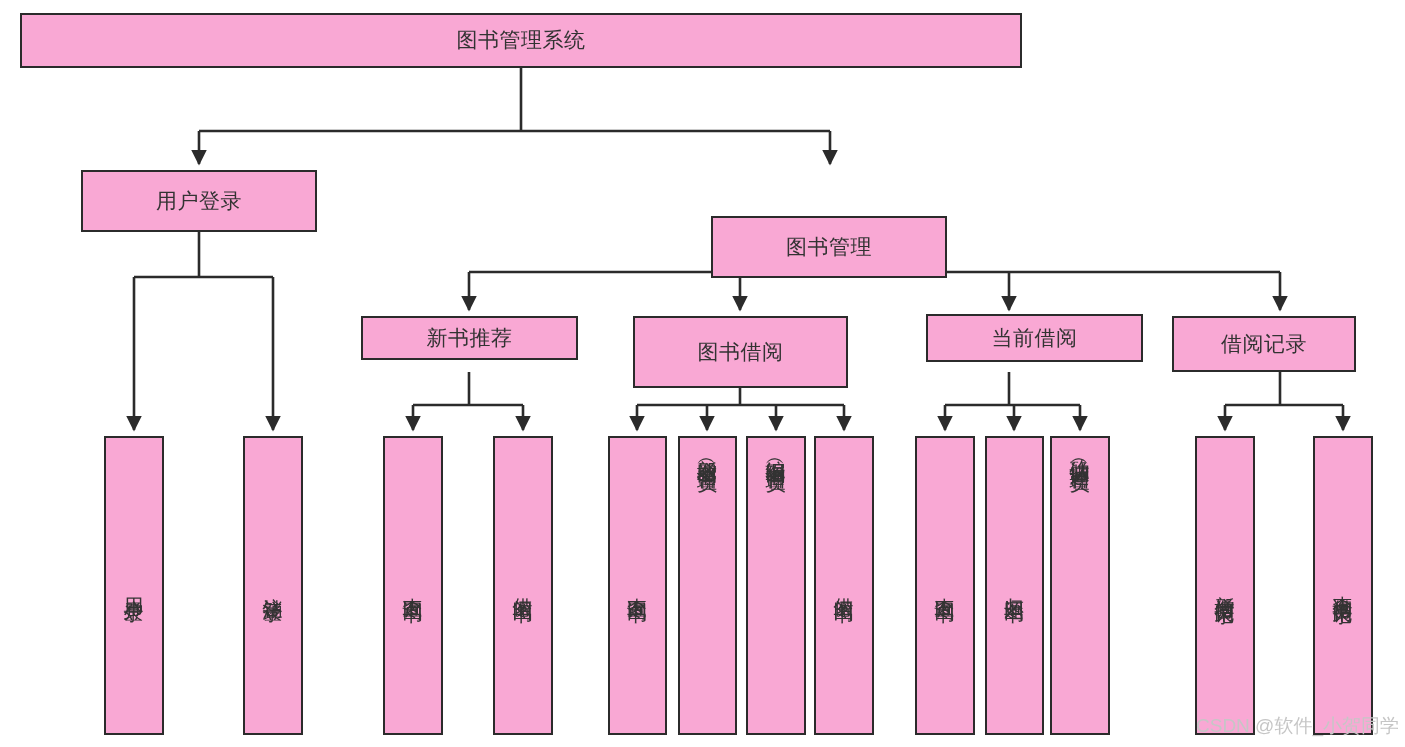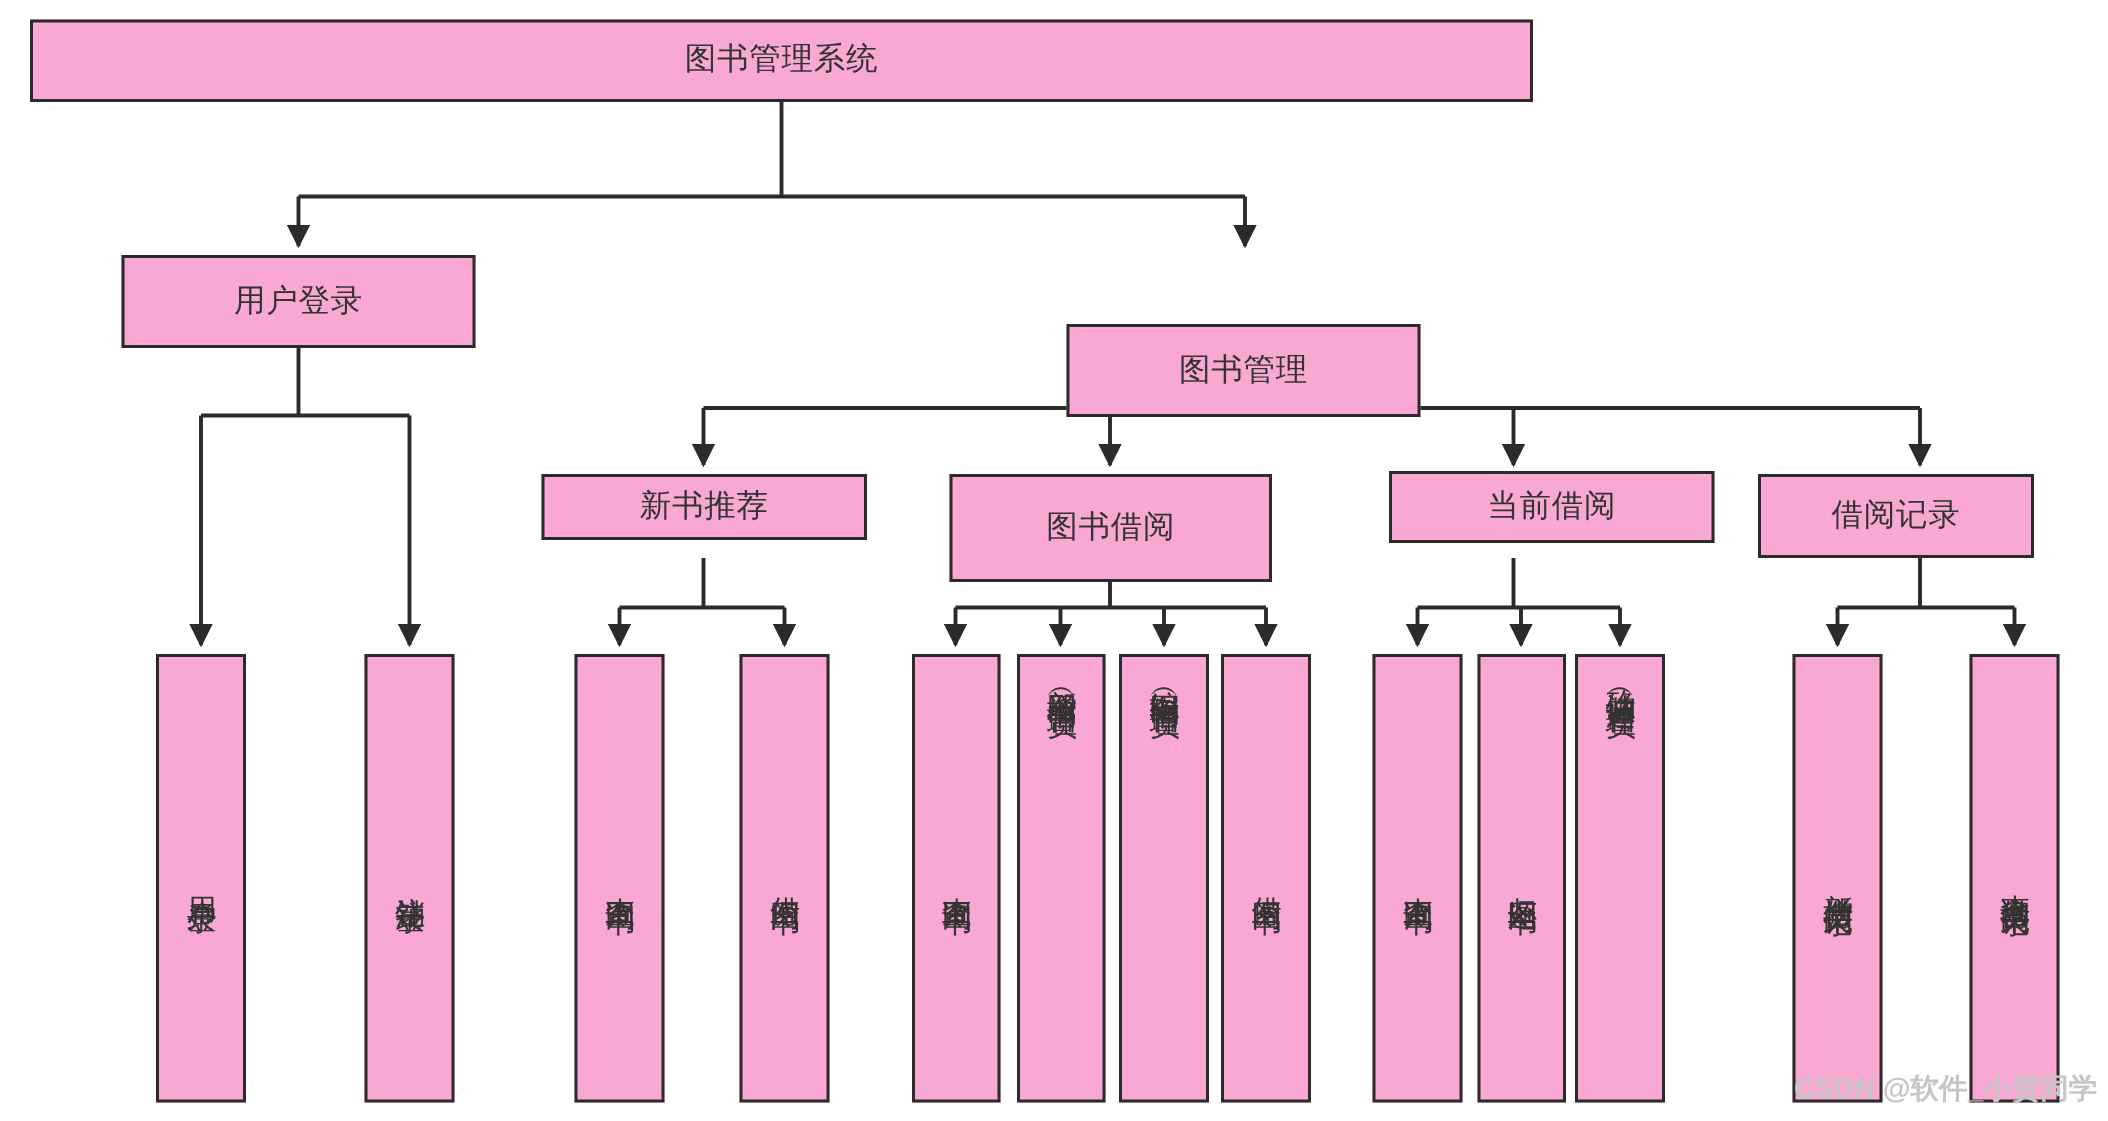--- a/index.html
+++ b/index.html
@@ -65,21 +65,20 @@
   .node.vert.center-text {
     align-items: center;
     padding-top: 0;
   }
   .watermark {
     position: absolute;
     color: #c6c6c6;
     font-size: 19px;
     white-space: nowrap;
     font-family: "Liberation Sans", "DejaVu Sans", sans-serif;
-    font-weight: bold;
   }
 </style>
 </head>
 <body>
 
 <div id="canvas">
 
   <svg id="connectors" viewBox="0 0 1405 747" xmlns="http://www.w3.org/2000/svg">
     <defs>
       <marker id="arrow" viewBox="0 0 10 10" refX="9" refY="5" markerWidth="6" markerHeight="6" orient="auto-start-reverse">

